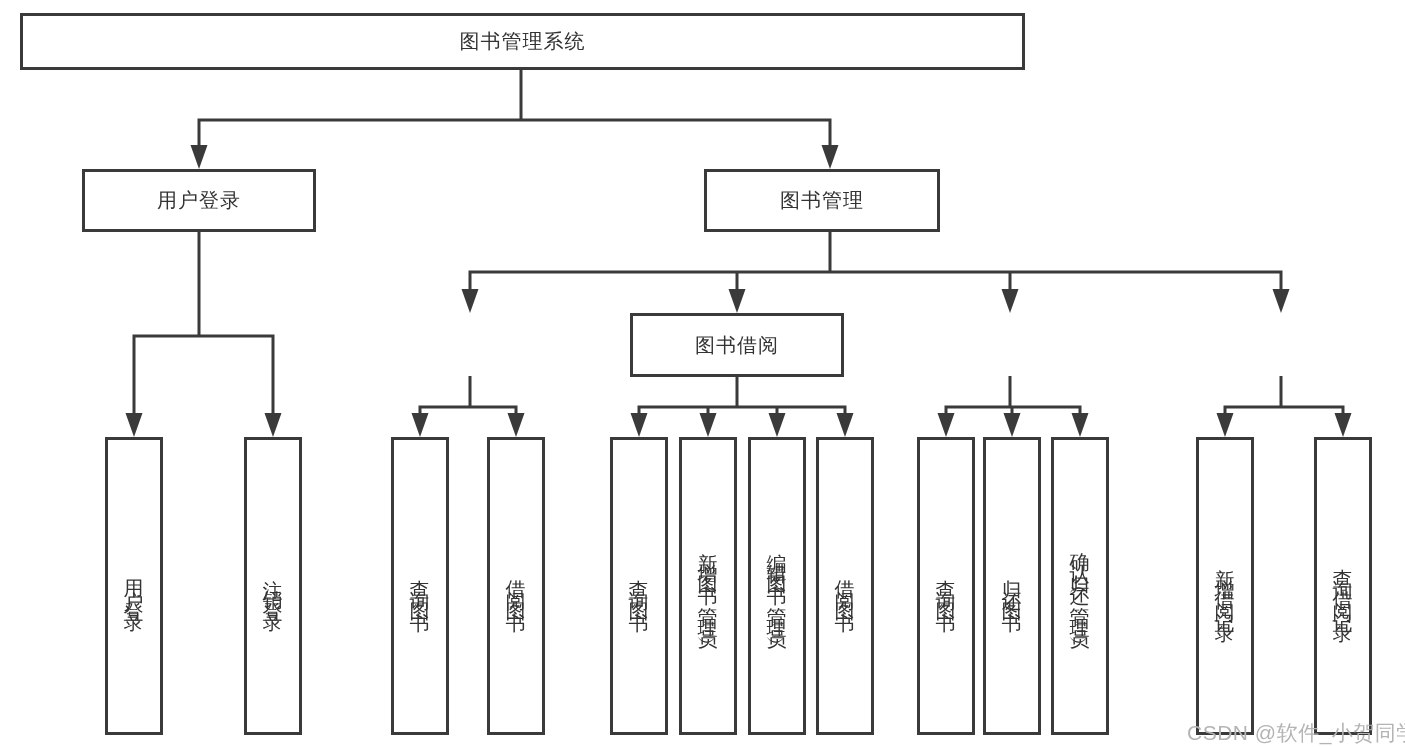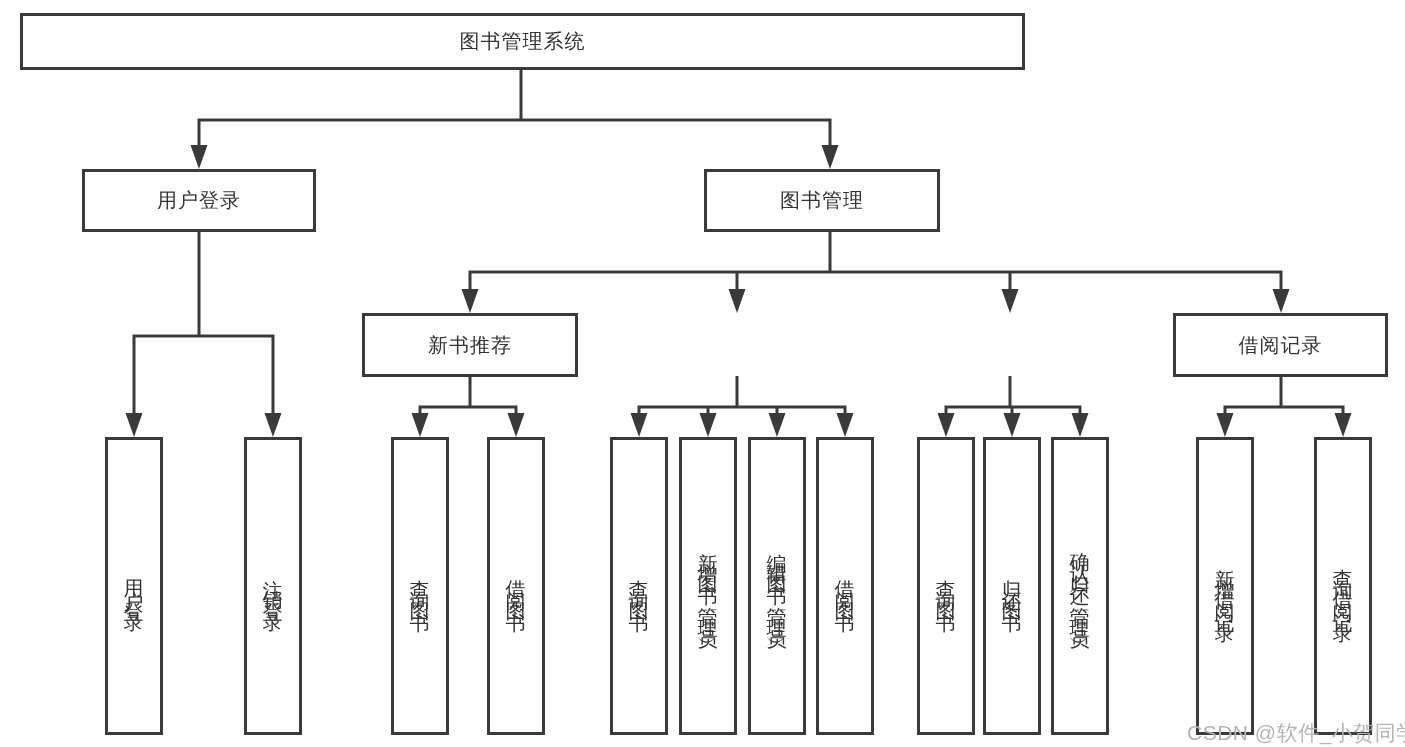--- a/index.html
+++ b/index.html
@@ -132,25 +132,22 @@
     <span class="hlabel">图书管理系统</span>
   </div>
 
   <div class="box l2" style="left:82px;width:234px">
     <span class="hlabel">用户登录</span>
   </div>
   <div class="box l2" style="left:704px;width:236px">
     <span class="hlabel">图书管理</span>
   </div>
 
-  <div class="box l3" style="left:362px;width:216px">
-    <span class="hlabel">新书推荐</span>
-  </div>
-  <div class="box l3" style="left:1173px;width:215px">
-    <span class="hlabel">借阅记录</span>
+  <div class="box l3" style="left:630px;width:214px">
+    <span class="hlabel">图书借阅</span>
   </div>
 
   <div class="box leaf" style="left:105px">
     <span class="vtext">用户登录</span>
   </div>
   <div class="box leaf" style="left:244px">
     <span class="vtext">注销登录</span>
   </div>
 
   <div class="box leaf" style="left:391px">

